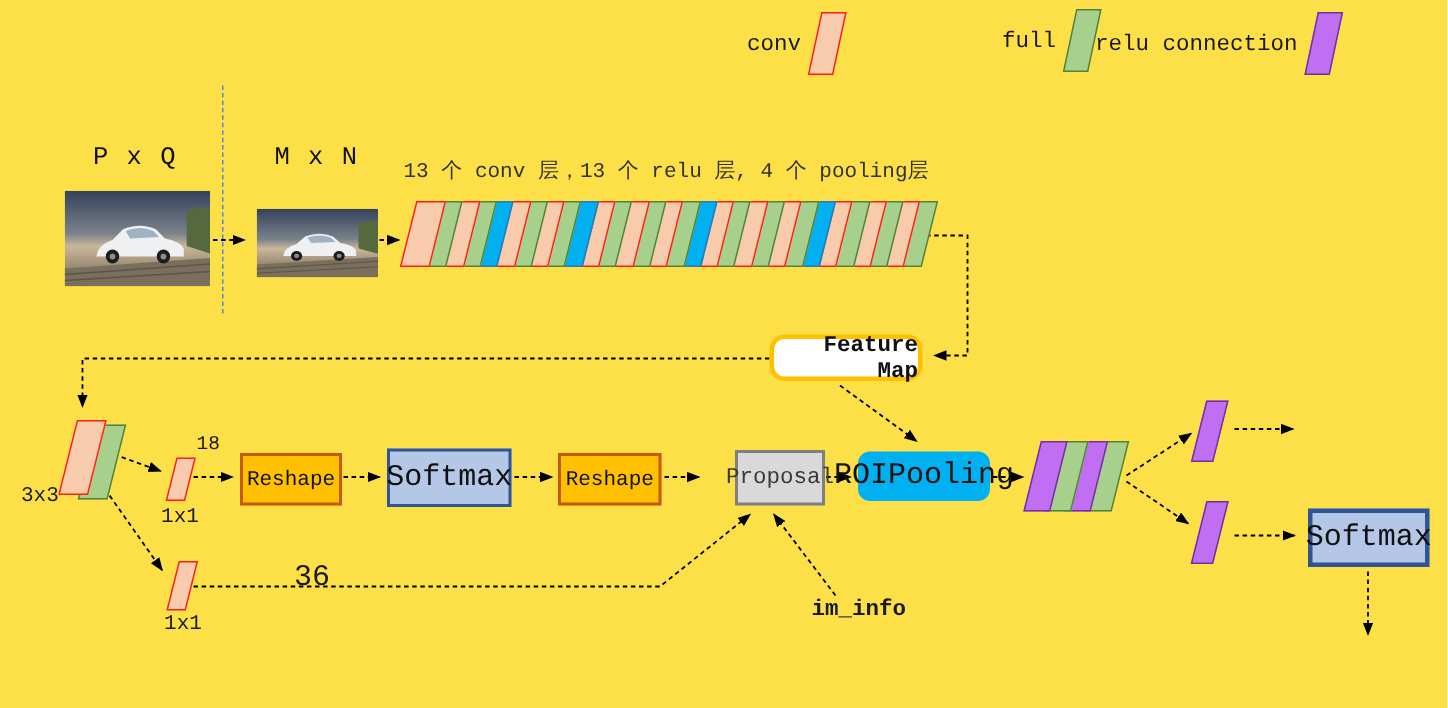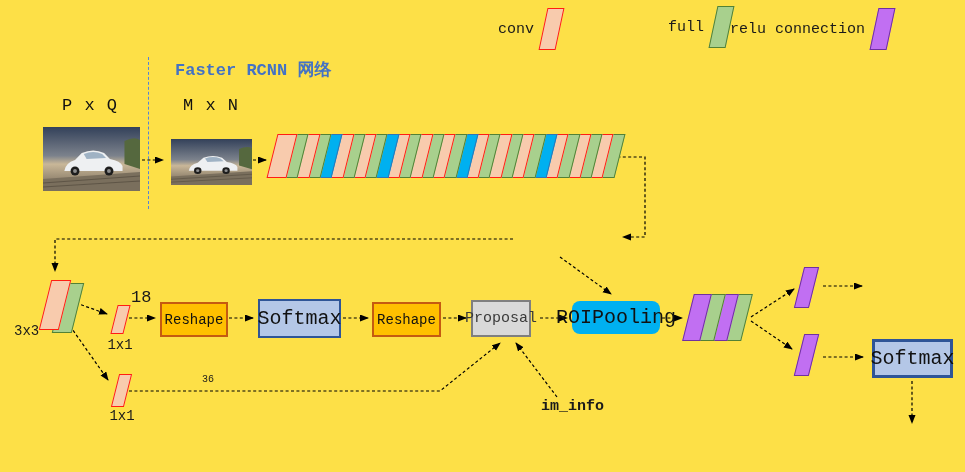--- a/index.html
+++ b/index.html
@@ -109,36 +109,36 @@
   </div>
   <div class="legend-item" style="left:668px;top:6px">
     <span class="txt" style="position:static">full</span>
     <span class="layer relu sw"></span>
   </div>
   <div class="legend-item" style="left:730px;top:8px">
     <span class="txt" style="position:static">relu connection</span>
     <span class="layer fc sw"></span>
   </div>
 
-  <div id="title" class="txt">Faster RCNN 网络</div>
   <div id="vline" class="abs"></div>
 
   <div class="txt size-label ctr" style="left:40px;top:96px;width:100px">P x Q</div>
   <div class="car" style="left:43px;top:127px;width:97px;height:64px">
     <svg viewBox="0 0 100 64" preserveAspectRatio="none">
         <use href="#car-scene"></use>
       </svg>
   </div>
   <div class="txt size-label ctr" style="left:170px;top:96px;width:82px">M x N</div>
   <div class="car" style="left:171px;top:139px;width:81px;height:46px">
     <svg viewBox="0 0 100 64" preserveAspectRatio="none">
         <use href="#car-scene"></use>
       </svg>
   </div>
 
+  <div id="caption" class="txt">13 个 conv 层，13 个 relu 层, 4 个 pooling层</div>
   <div id="backbone-stack" class="abs">
       <div class="layer conv" style="left: 0px; z-index: 60;"></div>
       <div class="layer relu" style="left: 11.3px; z-index: 59;"></div>
       <div class="layer conv" style="left: 22.6px; z-index: 58;"></div>
       <div class="layer relu" style="left: 33.9px; z-index: 57;"></div>
       <div class="layer pooling" style="left: 45.2px; z-index: 56;"></div>
       <div class="layer conv" style="left: 56.5px; z-index: 55;"></div>
       <div class="layer relu" style="left: 67.8px; z-index: 54;"></div>
       <div class="layer conv" style="left: 79.1px; z-index: 53;"></div>
       <div class="layer relu" style="left: 90.4px; z-index: 52;"></div>
@@ -158,36 +158,37 @@
       <div class="layer relu" style="left: 248.6px; z-index: 38;"></div>
       <div class="layer pooling" style="left: 259.9px; z-index: 37;"></div>
       <div class="layer conv" style="left: 271.2px; z-index: 36;"></div>
       <div class="layer relu" style="left: 282.5px; z-index: 35;"></div>
       <div class="layer conv" style="left: 293.8px; z-index: 34;"></div>
       <div class="layer relu" style="left: 305.1px; z-index: 33;"></div>
       <div class="layer conv" style="left: 316.4px; z-index: 32;"></div>
       <div class="layer relu" style="left: 327.7px; z-index: 31;"></div>
     </div>
 
+  <div class="obox ctr" style="left:513px;top:223px;width:96px;height:25px">Feature Map</div>
 
   <div class="layer conv" style="left:45px;top:280px;width:20px;height:50px;z-index:3"></div>
   <div class="layer relu" style="left:58px;top:283px;width:20px;height:50px;z-index:2"></div>
   <div class="txt" style="left:14px;top:323px;font-size:14px">3x3</div>
 
   <div class="layer conv" style="left:114px;top:305px;width:13px;height:29px"></div>
   <div class="txt ctr" style="left:99px;top:337px;width:42px;font-size:14px">1x1</div>
-  <div class="txt" style="left:131px;top:288px;font-size:17px">18</div>
+  <div class="txt" style="left:131px;top:288px;font-size:13px">18</div>
   <div class="box reshape ctr" style="left:160px;top:302px;width:68px;height:35px">Reshape</div>
   <div class="box softmax ctr" style="left:258px;top:299px;width:83px;height:39px">Softmax</div>
   <div class="box reshape ctr" style="left:372px;top:302px;width:69px;height:35px">Reshape</div>
-  <div class="box proposal ctr" style="left:471px;top:300px;width:60px;height:37px">Proposal</div>
+  <div class="box proposal ctr" style="left:490px;top:300px;width:60px;height:37px">Proposal</div>
 
   <div class="layer conv" style="left:115px;top:374px;width:13px;height:33px"></div>
   <div class="txt ctr" style="left:101px;top:408px;width:42px;font-size:14px">1x1</div>
-  <div class="txt ctr" style="left:192px;top:374px;width:32px;font-size:10px">36</div>
+  <div class="txt ctr" style="left:192px;top:374px;width:32px;font-size:20px">36</div>
   <div class="txt" style="left:541px;top:398px;font-size:15px;font-weight:700">im_info</div>
 
   <div class="box roipool ctr" style="left:572px;top:301px;width:88px;height:33px">ROIPooling</div>
   <div id="fc-stack" class="abs">
       <div class="layer fc" style="left: 0px; z-index: 20;"></div>
       <div class="layer relu" style="left: 13.5px; z-index: 19;"></div>
       <div class="layer fc" style="left: 27px; z-index: 18;"></div>
       <div class="layer relu" style="left: 40.5px; z-index: 17;"></div>
     </div>
   <div class="layer fc" style="left:799px;top:267px;width:15px;height:41px"></div>

